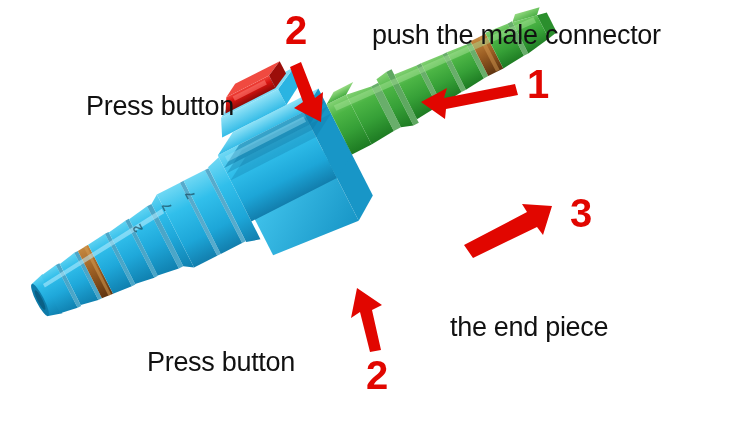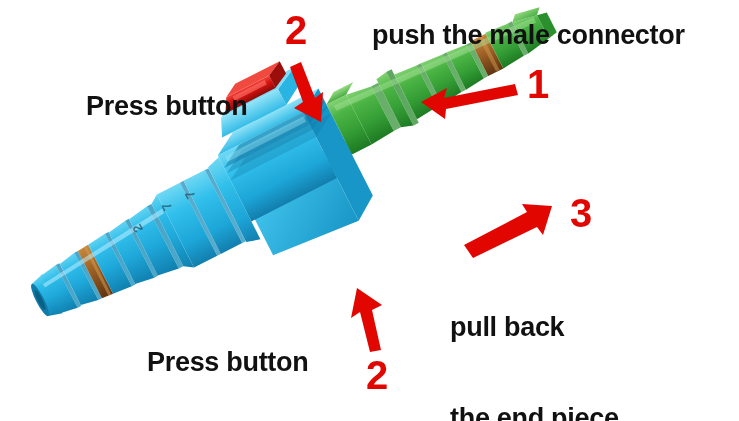--- a/index.html
+++ b/index.html
@@ -8,23 +8,24 @@
     background:#ffffff;
     font-family:"Liberation Sans", sans-serif;
     overflow:hidden;
     position:relative;
   }
   #stage{position:absolute;inset:0;width:739px;height:421px;}
   #artwork{position:absolute;left:0;top:0;width:739px;height:421px;}
   .anno{position:absolute;white-space:pre;}
   .label{
     color:#111111;
-    font-weight:bold;
+    font-weight:normal;
     letter-spacing:-0.3px;
     line-height:1.12;
+    text-align:right;
   }
   .num{
     color:#e10600;
     font-weight:bold;
     line-height:1;
   }
   #lbl-press-top{left:86px;  top:91px;  font-size:27px;}
   #lbl-press-bot{left:147px; top:347px; font-size:27px;}
   #lbl-push{     left:372px; top:20px;  font-size:27px;}
   #lbl-pull{     left:450px; top:252px; font-size:27px;}
@@ -207,21 +208,20 @@
     </g>
   </svg>
 
   <div class="anno label" id="lbl-press-top">Press button</div>
 
   <div class="anno label" id="lbl-press-bot">Press button</div>
 
   <div class="anno label" id="lbl-push">push the male connector</div>
 
   <div class="anno label" id="lbl-pull">
-    <div>pull back</div>
     <div>the end piece</div>
   </div>
 
   <div class="anno num" id="num-1">1</div>
 
   <div class="anno num" id="num-2-top">2</div>
 
   <div class="anno num" id="num-2-bot">2</div>
 
   <div class="anno num" id="num-3">3</div>

